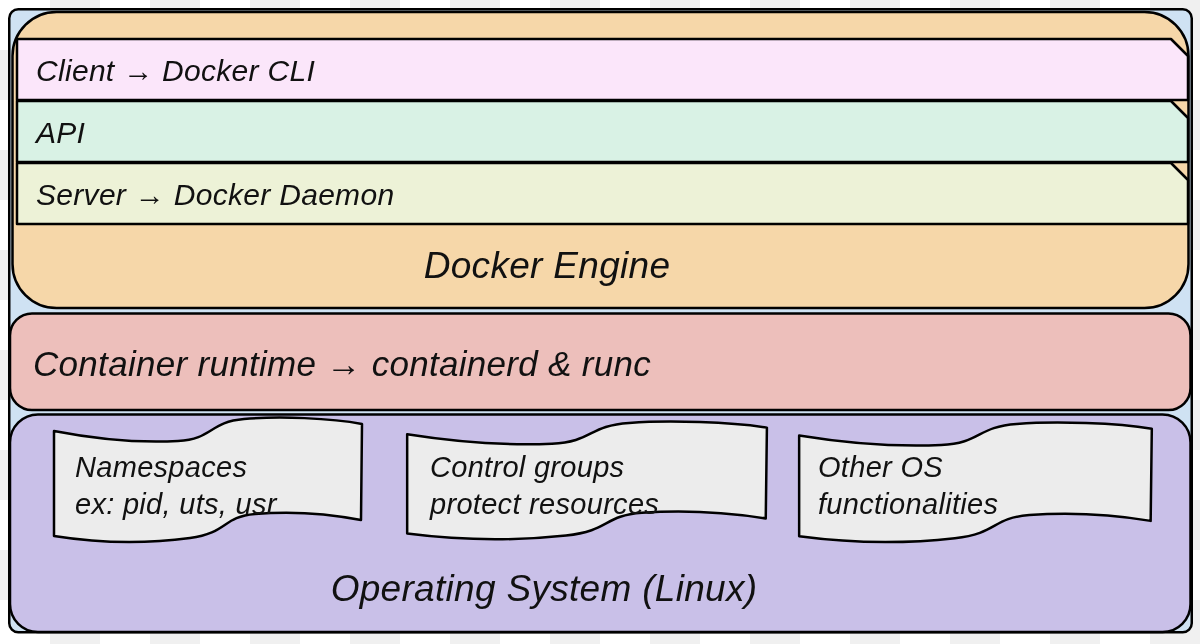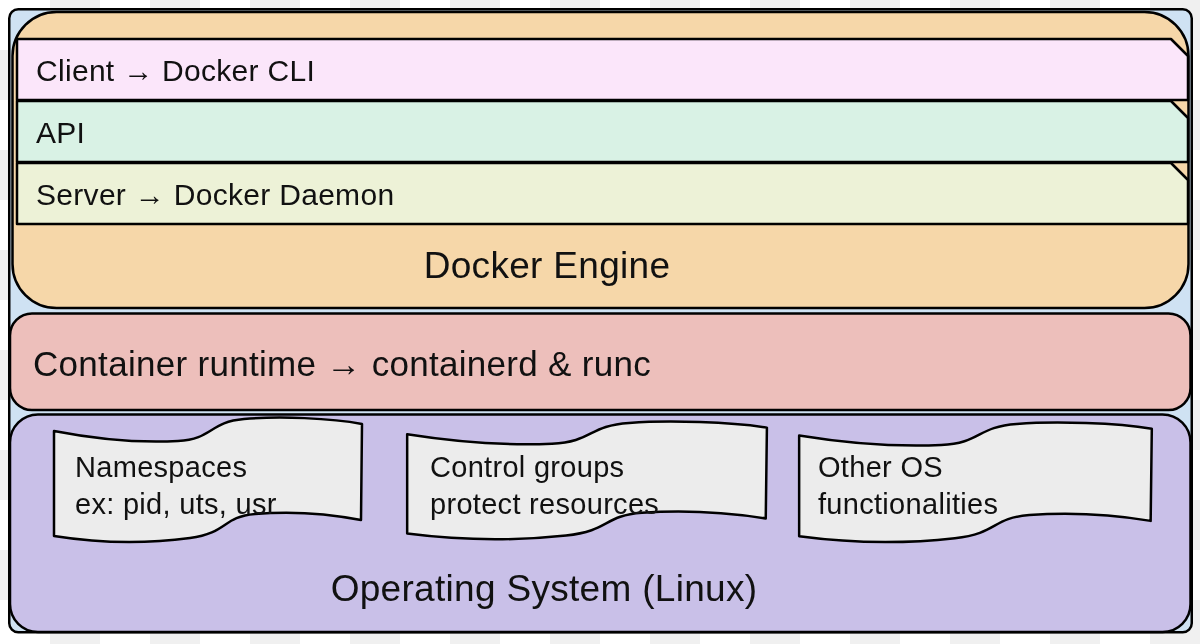--- a/index.html
+++ b/index.html
@@ -2,20 +2,21 @@
 <html style="--color-checker_light: #ffffff; --color-checker_dark: #f0f0f0; --color-frame: #cfe2f3; --color-engine: #f6d7a9; --color-client: #fbe6fa; --color-api: #d9f2e5; --color-server: #edf2d7; --color-runtime: #edbfbb; --color-os: #c9c0e8; --color-note: #ececec; --color-border: #000000; --color-text: #111111;"><head>
 <meta charset="utf-8">
 <style>
   html,body { margin:0; padding:0; }
   body { font-family: "Liberation Sans", "DejaVu Sans", sans-serif; }
   .stage {
     position: relative;
     width: 1200px; height: 644px;
     overflow: hidden;
     background: repeating-conic-gradient(var(--color-checker_dark, #f0f0f0) 0% 25%, var(--color-checker_light, #ffffff) 0% 50%) 0 0 / 100px 100px;
+    font-style: italic;
   }
   .stage svg { position:absolute; inset:0; display:block; }
   .shape { stroke: var(--color-border, #000); stroke-width: 2.5; }
   .tape  { stroke: var(--color-border, #000); stroke-width: 2.5; }
   text {
     fill: var(--color-text, #111);
     letter-spacing: 0.3px;
   }
   .label-strip   { font-size: 30px; }
   .label-big     { font-size: 37px; }

